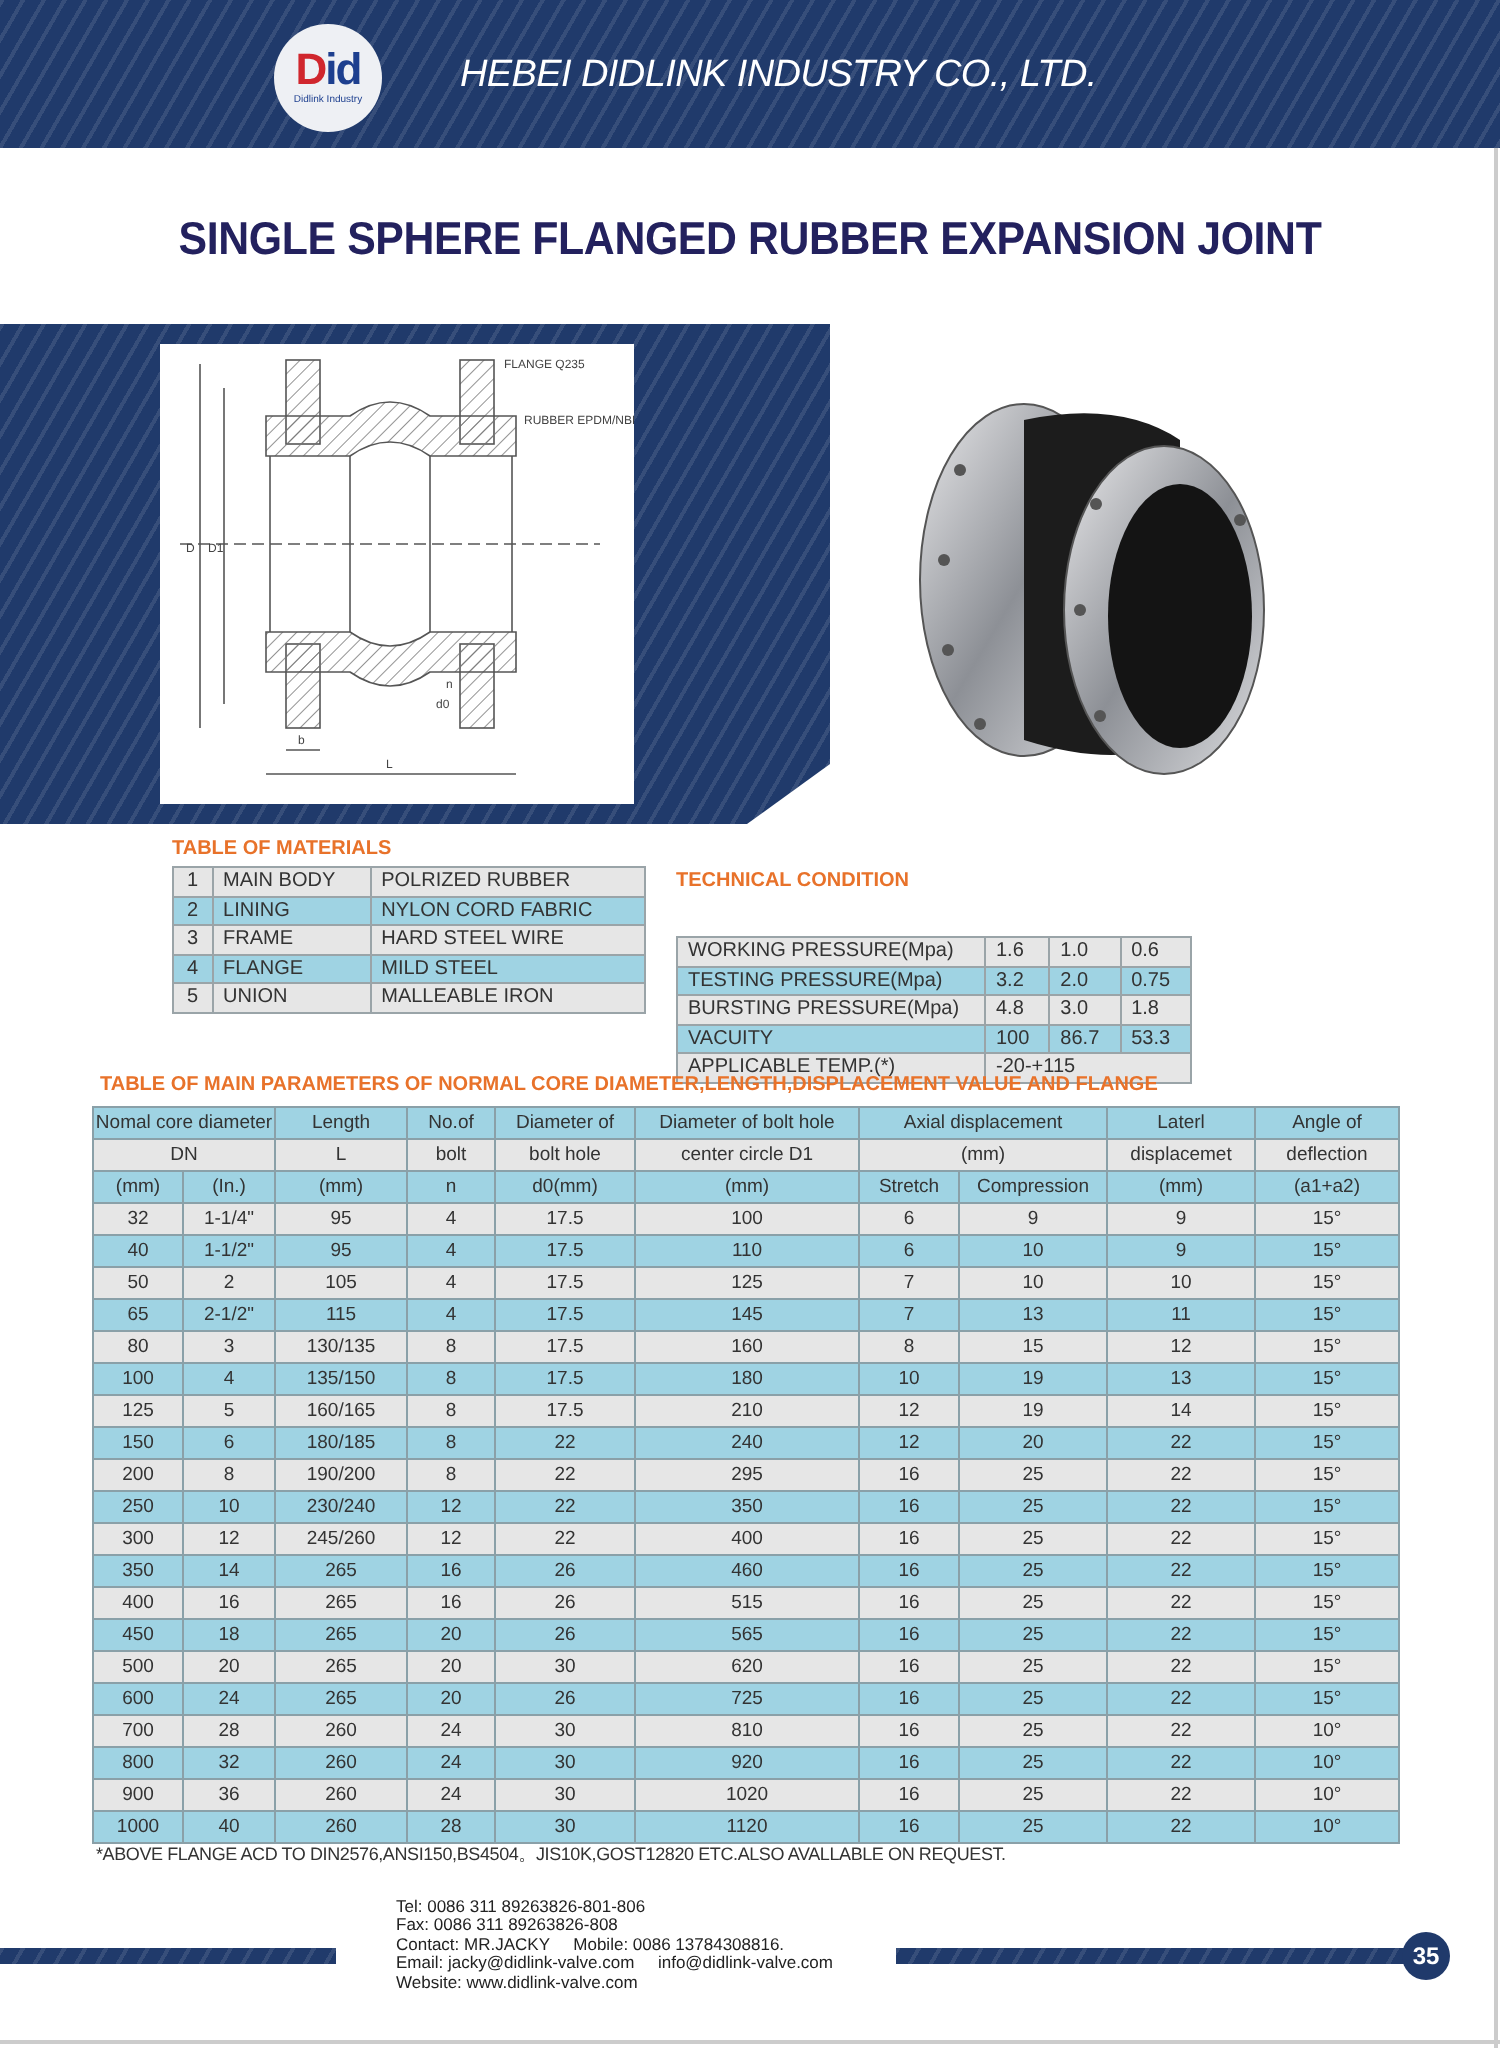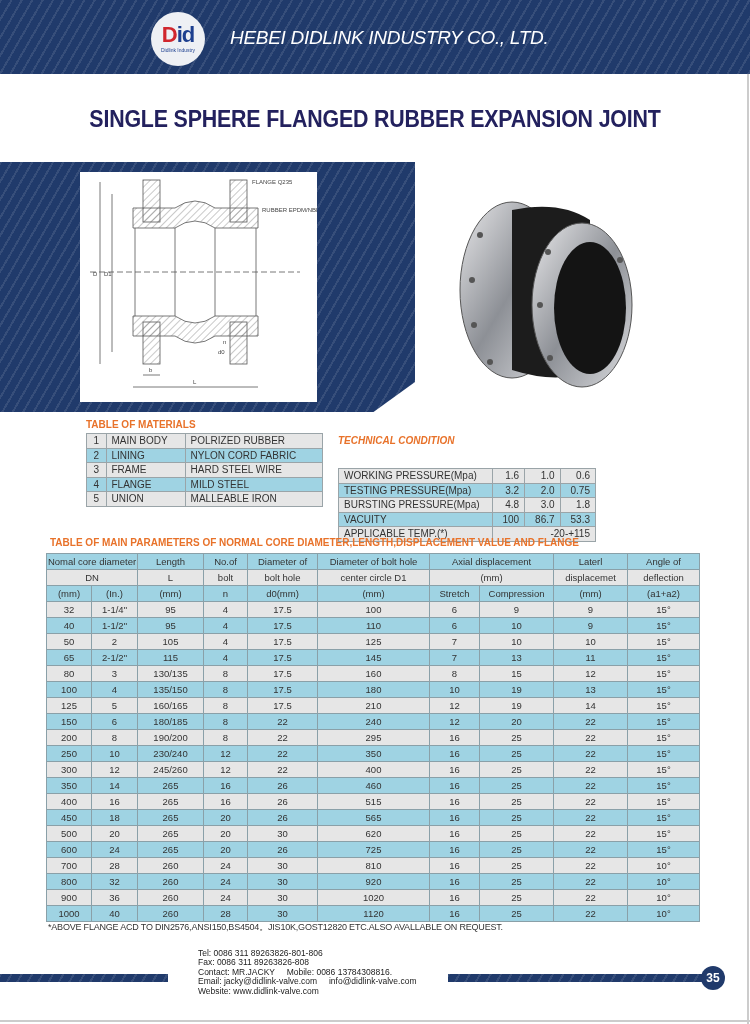--- a/index.html
+++ b/index.html
@@ -1,40 +1,40 @@
 <!DOCTYPE html>
 <html><head>
 <meta charset="utf-8">
 <style>
   * { box-sizing: border-box; margin: 0; padding: 0; }
   body { width: 750px; height: 1024px; background: #fff; font-family: "Liberation Sans", sans-serif; position: relative; overflow: hidden; }
   .stripes { background-color: #203a6b; background-image: repeating-linear-gradient(120deg, rgba(255,255,255,0.10) 0 2px, transparent 2px 9px); }
   .header { position: absolute; left: 0; top: 0; width: 750px; height: 74px; }
-  .logo { position: absolute; left: 151px; top: 12px; width: 54px; height: 54px; border-radius: 50%; background: #eef0f4; display: flex; flex-direction: column; align-items: center; justify-content: center; }
+  .logo { position: absolute; left: 137px; top: 12px; width: 54px; height: 54px; border-radius: 50%; background: #eef0f4; display: flex; flex-direction: column; align-items: center; justify-content: center; }
   .logo .mark { font-weight: bold; font-size: 22px; color: #1d3f8f; line-height: 20px; letter-spacing: -1px; }
   .logo .mark b { color: #d0262d; }
   .logo .sub { font-size: 5px; color: #1d3f8f; margin-top: 2px; }
   .company { position: absolute; left: 230px; top: 27px; color: #fff; font-size: 19px; font-style: italic; letter-spacing: -0.3px; }
   .title { position: absolute; left: 0; top: 106px; width: 750px; text-align: center; color: #23215e; font-size: 23px; font-weight: bold; transform: scaleX(0.93); letter-spacing: -0.2px; }
   .hero-band { position: absolute; left: 0; top: 162px; width: 415px; height: 250px; clip-path: polygon(0 0, 100% 0, 100% 88%, 90% 100%, 0 100%); }
   .drawing { position: absolute; left: 80px; top: 172px; width: 237px; height: 230px; background: #fff; }
   .product { position: absolute; left: 450px; top: 180px; width: 200px; height: 215px; }
   .section-title { position: absolute; color: #e8722a; font-size: 10px; font-weight: bold; }
   table { border-collapse: collapse; }
   .mat { position: absolute; left: 86px; top: 433px; width: 237px; font-size: 10px; color: #333; }
   .mat td { border: 1px solid #9aa4a8; height: 14.5px; padding: 0 5px; white-space: nowrap; }
   .mat tr.head td { background: #cfe9cf; }
   .mat tr.alt td { background: #9fd3e3; }
   .mat tr.norm td { background: #e6e6e6; }
   .mat td.c { text-align: center; }
   .tech { position: absolute; left: 338px; top: 468px; width: 258px; font-size: 10px; color: #333; }
   .tech td { border: 1px solid #9aa4a8; height: 14.5px; padding: 0 5px; white-space: nowrap; }
   .tech tr.alt td { background: #9fd3e3; }
   .tech tr.norm td { background: #e6e6e6; }
-  .tech td.c { text-align: right; }
+  .tech td.c { text-align: left; }
   .params { position: absolute; left: 46px; top: 553px; width: 653px; font-size: 9.5px; color: #333; table-layout: fixed; }
   .params td { border: 1px solid #8aa0a8; height: 16px; text-align: center; padding: 0; white-space: nowrap; overflow: hidden; }
   .params tr.h td { background: #9fd3e3; }
   .params tr.h2 td { background: #e6e6e6; }
   .params tr.alt td { background: #9fd3e3; }
   .params tr.norm td { background: #e6e6e6; }
   .note { position: absolute; left: 48px; top: 921px; font-size: 9px; color: #333; letter-spacing: -0.2px; }
   .contact { position: absolute; left: 198px; top: 949px; font-size: 8.5px; line-height: 9.4px; color: #222; }
   .contact div { white-space: pre; }
   .bar-left { position: absolute; left: 0; top: 974px; width: 168px; height: 8px; }
@@ -147,21 +147,21 @@
         <td>MILD STEEL</td>
       </tr>
   <tr class="norm">
         <td class="c">5</td>
         <td>UNION</td>
         <td>MALLEABLE IRON</td>
       </tr>
 </tbody>
   </table>
 
-<div class="section-title" style="left:338px; top:435px;font-style:italic;">TECHNICAL CONDITION</div>
+<div class="section-title" style="left:338px; top:435px;">TECHNICAL CONDITION</div>
 <table class="tech">
   <tbody>
       <tr class="norm">
         <td style="width:154px">WORKING PRESSURE(Mpa)</td>
         <td class="c">1.6</td>
         <td class="c">1.0</td>
         <td class="c">0.6</td>
       </tr>
   <tr class="alt">
         <td>TESTING PRESSURE(Mpa)</td>

